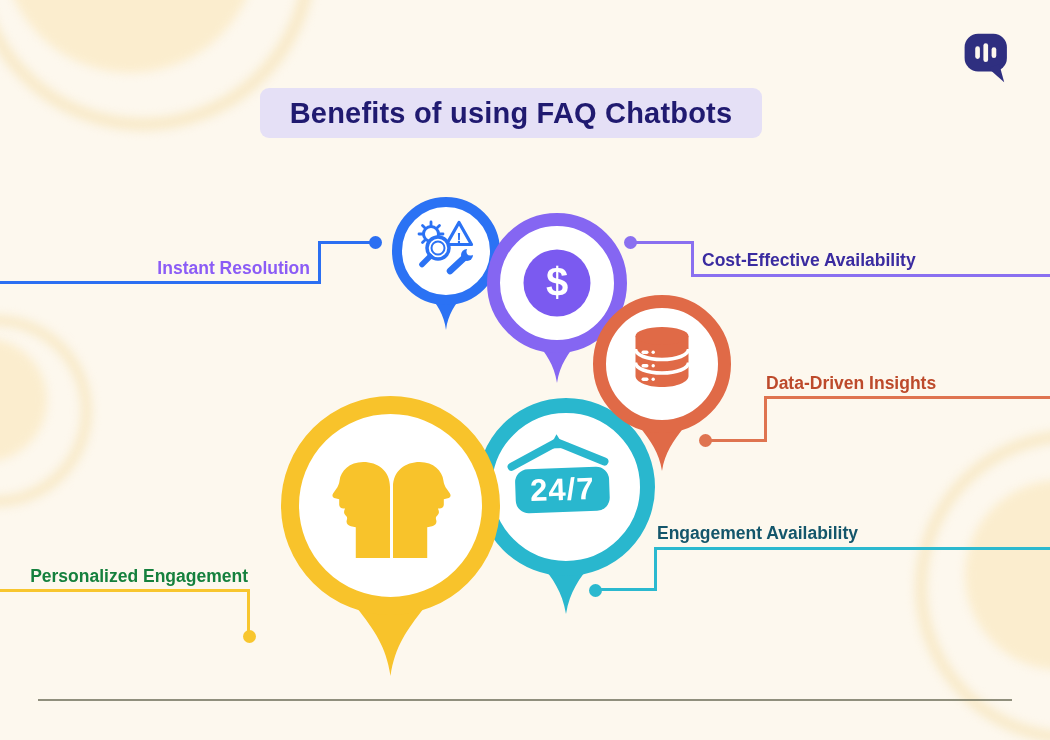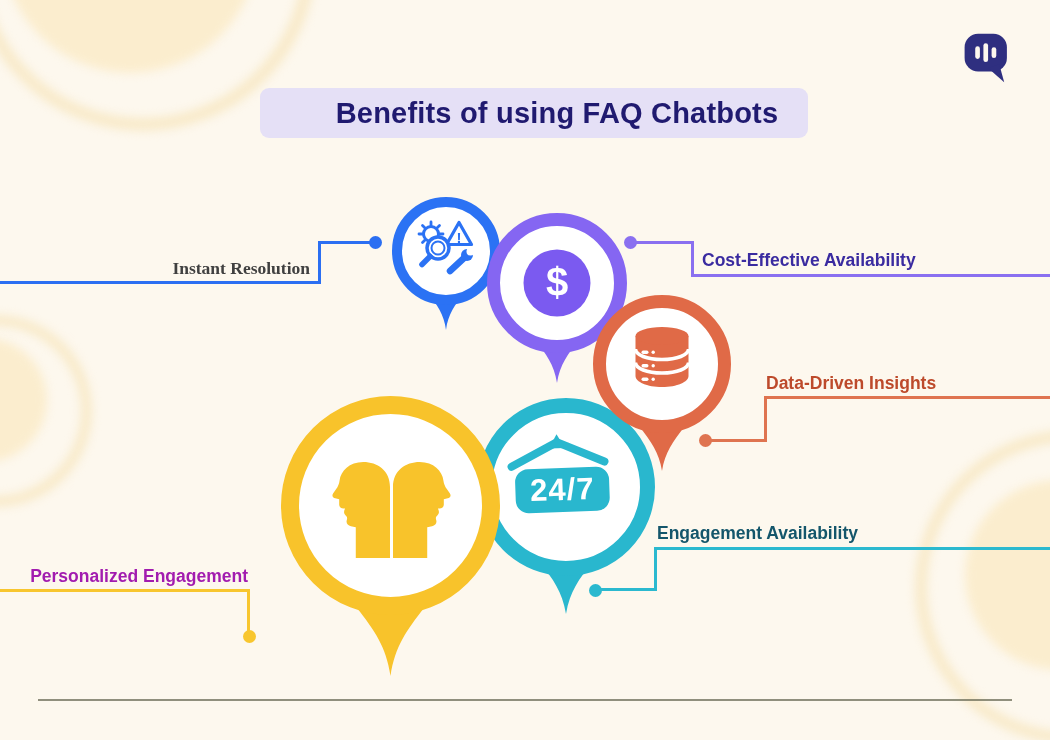--- a/index.html
+++ b/index.html
@@ -8,37 +8,37 @@
     background:#FDF8EE;font-family:"Liberation Sans",sans-serif;
   }
   
   .decor{position:absolute;border-radius:50%;filter:blur(5px);z-index:0;}
   .decor-fill{background:#FBEDCE;}
   .decor-ring{border:13px solid #F8EACA;background:transparent;}
   
   .title-banner{
     position:absolute;left:260px;top:88px;width:502px;height:50px;
     background:#E5E0F6;border-radius:9px;z-index:2;
-    display:flex;align-items:center;justify-content:center;padding-left:46px;
+    display:flex;align-items:center;justify-content:center;
   }
   .title-banner h1{
     margin:0;font-size:29px;font-weight:700;color:#201A70;letter-spacing:.2px;
   }
   
   .logo{position:absolute;left:961px;top:31px;width:54px;height:54px;z-index:2;}
   
   .cline{position:absolute;z-index:1;}
   .cdot{position:absolute;width:13px;height:13px;border-radius:50%;z-index:1;}
   .blue-bg{background:#2B6FF2;} .purple-bg{background:#8A70F0;}
   .orange-bg{background:#DF7450;} .teal-bg{background:#2BB9CF;}
   .yellow-bg{background:#F8C62E;}
   
   .blabel{position:absolute;font-size:17.5px;font-weight:700;z-index:1;white-space:nowrap;}
-  .lbl-blue{color:#404040;font-family:Liberation Serif, serif;} .lbl-purple{color:#3A2BA0;} .lbl-orange{color:#BD4A2B;}
-  .lbl-teal{color:#14566B;} .lbl-brown{color:#a21caf;}
+  .lbl-blue{color:#8b5cf6;} .lbl-purple{color:#3A2BA0;} .lbl-orange{color:#BD4A2B;}
+  .lbl-teal{color:#14566B;} .lbl-brown{color:#15803d;}
   
   .pin{position:absolute;}
   .z2{z-index:2;} .z3{z-index:3;} .z4{z-index:4;} .z5{z-index:5;} .z6{z-index:6;}
   
   .divider{position:absolute;left:38px;top:699px;width:974px;height:2px;
     background:#6B6C57;opacity:.75;z-index:1;}
 </style>
 </head>
 <body>
 

